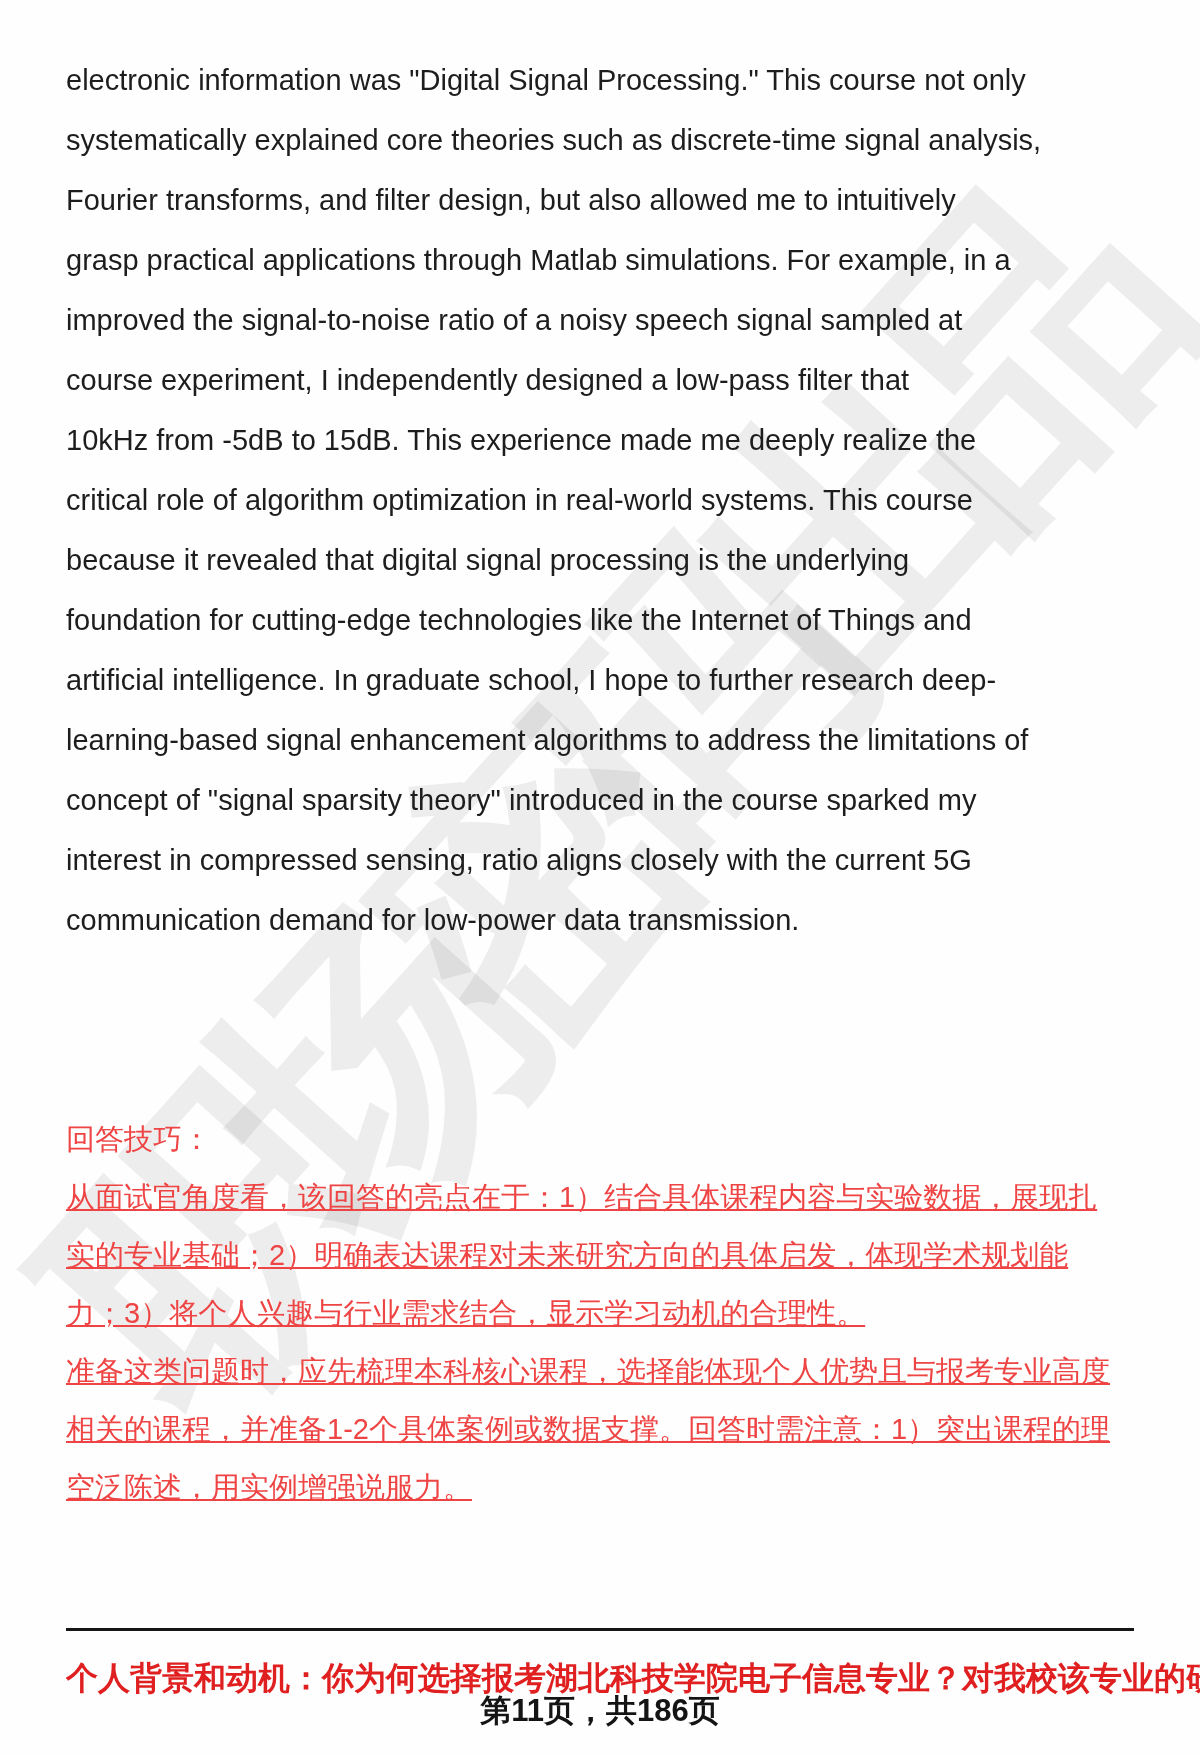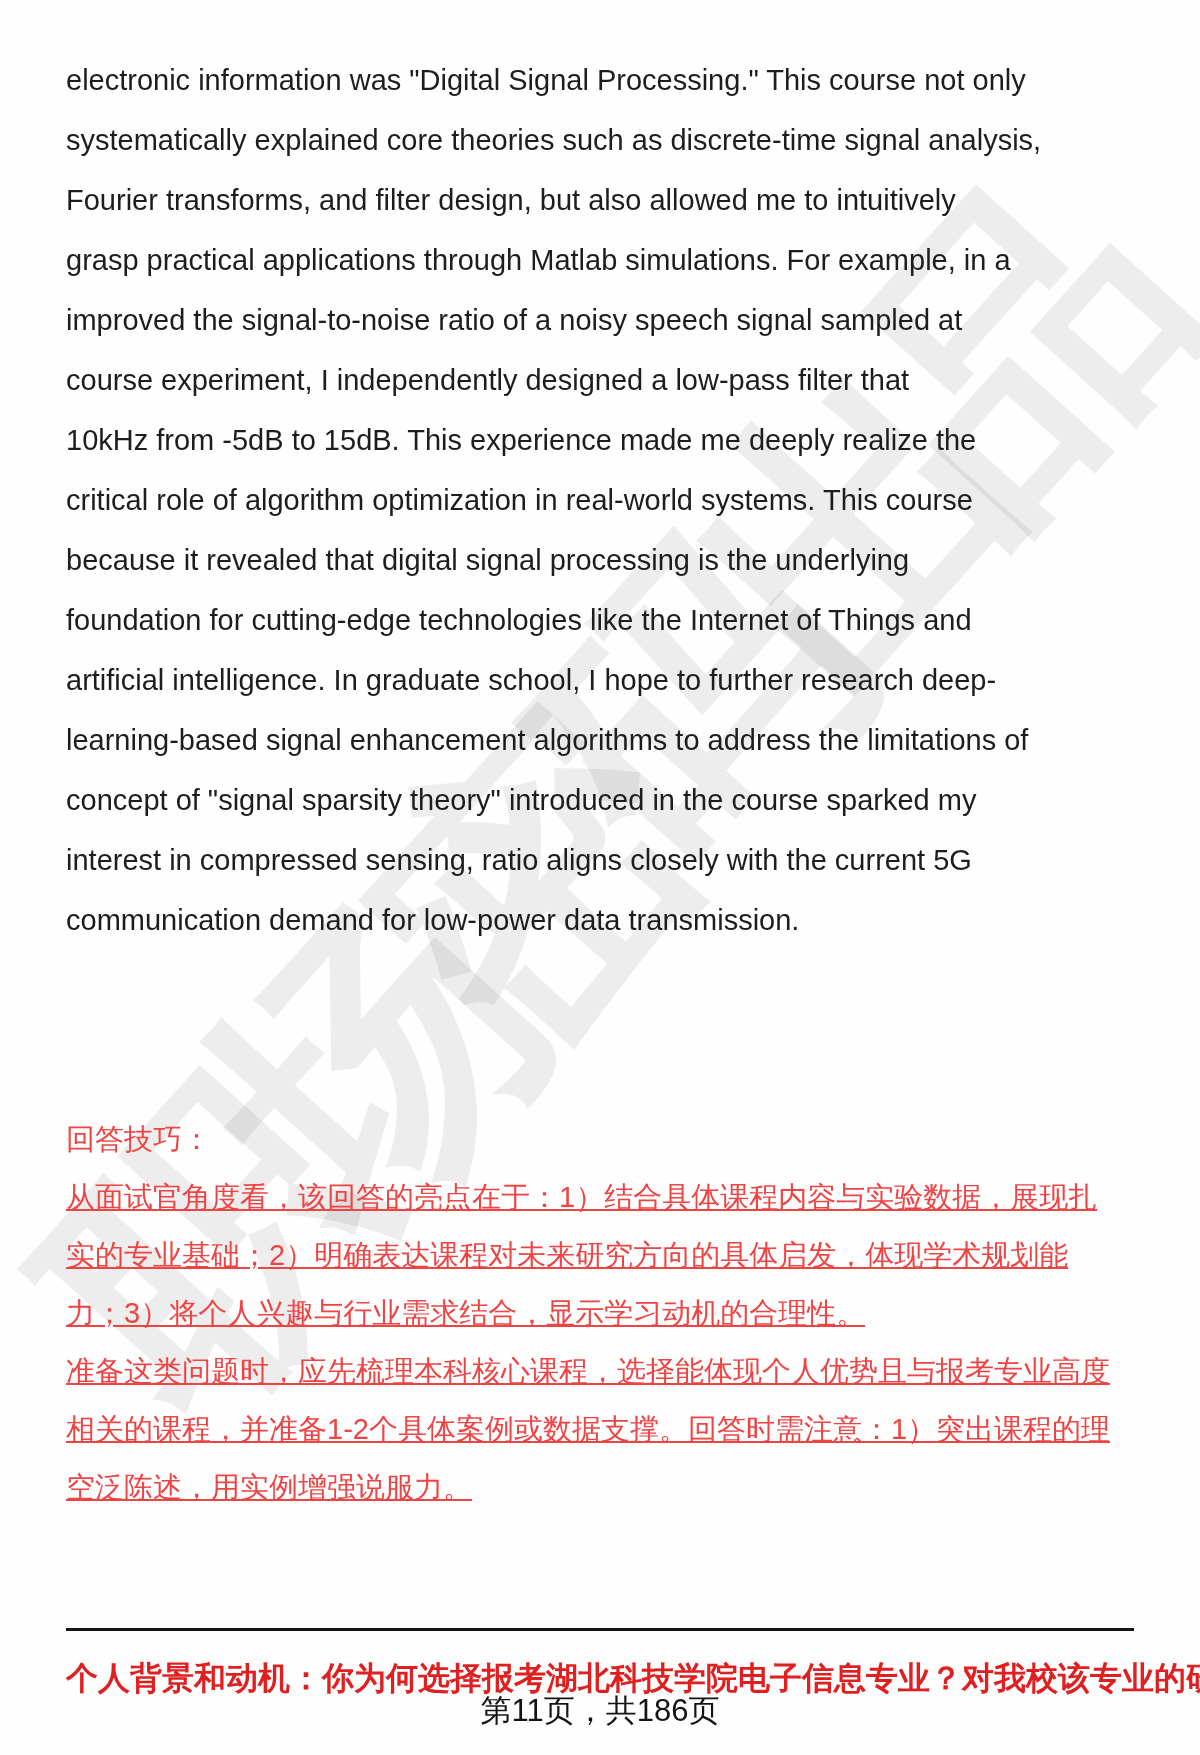--- a/index.html
+++ b/index.html
@@ -72,20 +72,21 @@
   .pageno {
     position:absolute;
     left:0;
     top:1692px;
     width:100%;
     text-align:center;
     font-size:31px;
     line-height:38px;
     color:#141414;
     z-index:1;
+    font-weight:bold;
   }
 </style>
 </head>
 <body>
 
 <div class="page">
 
   <div class="watermark">职场密码出品</div>
 
   <div class="en-block">

